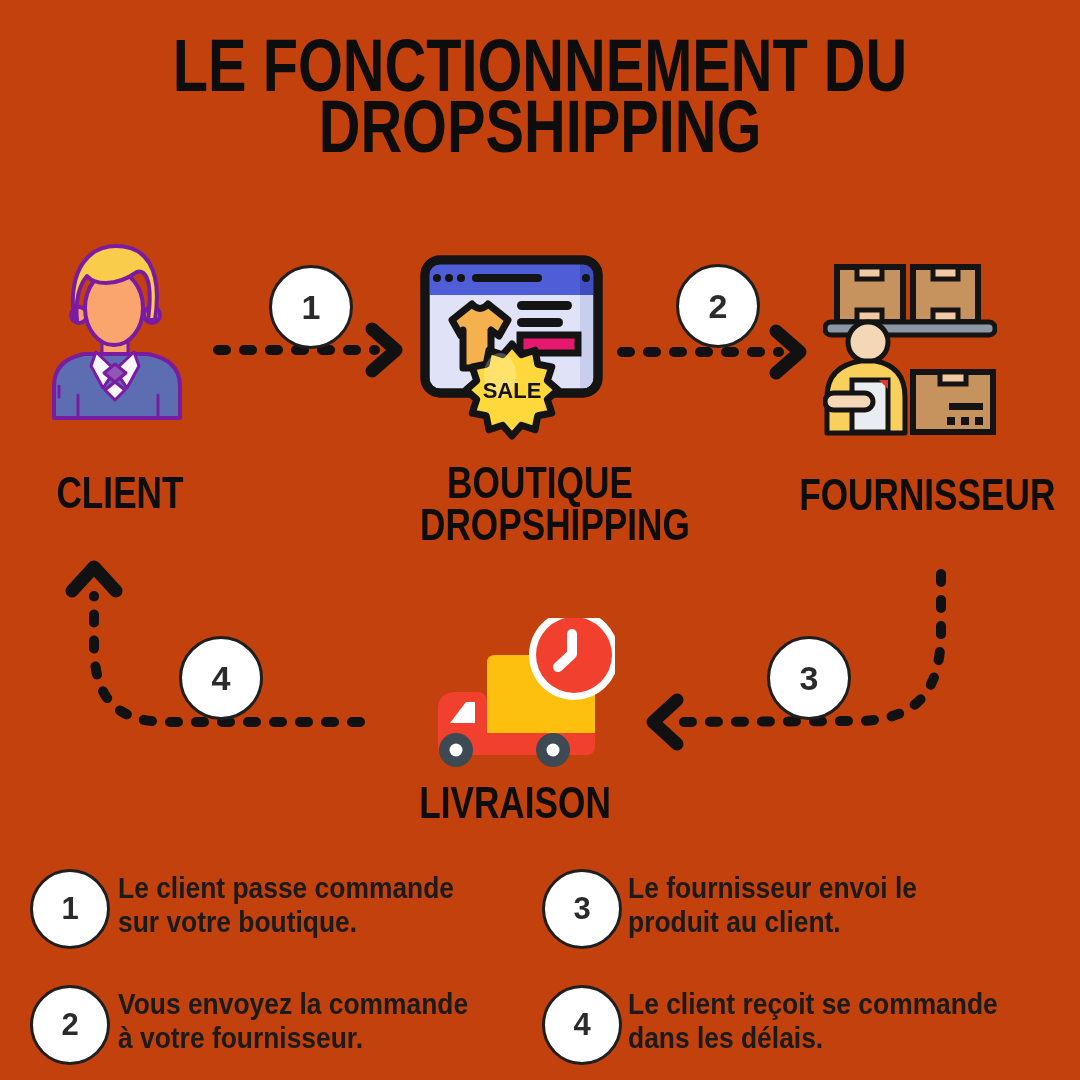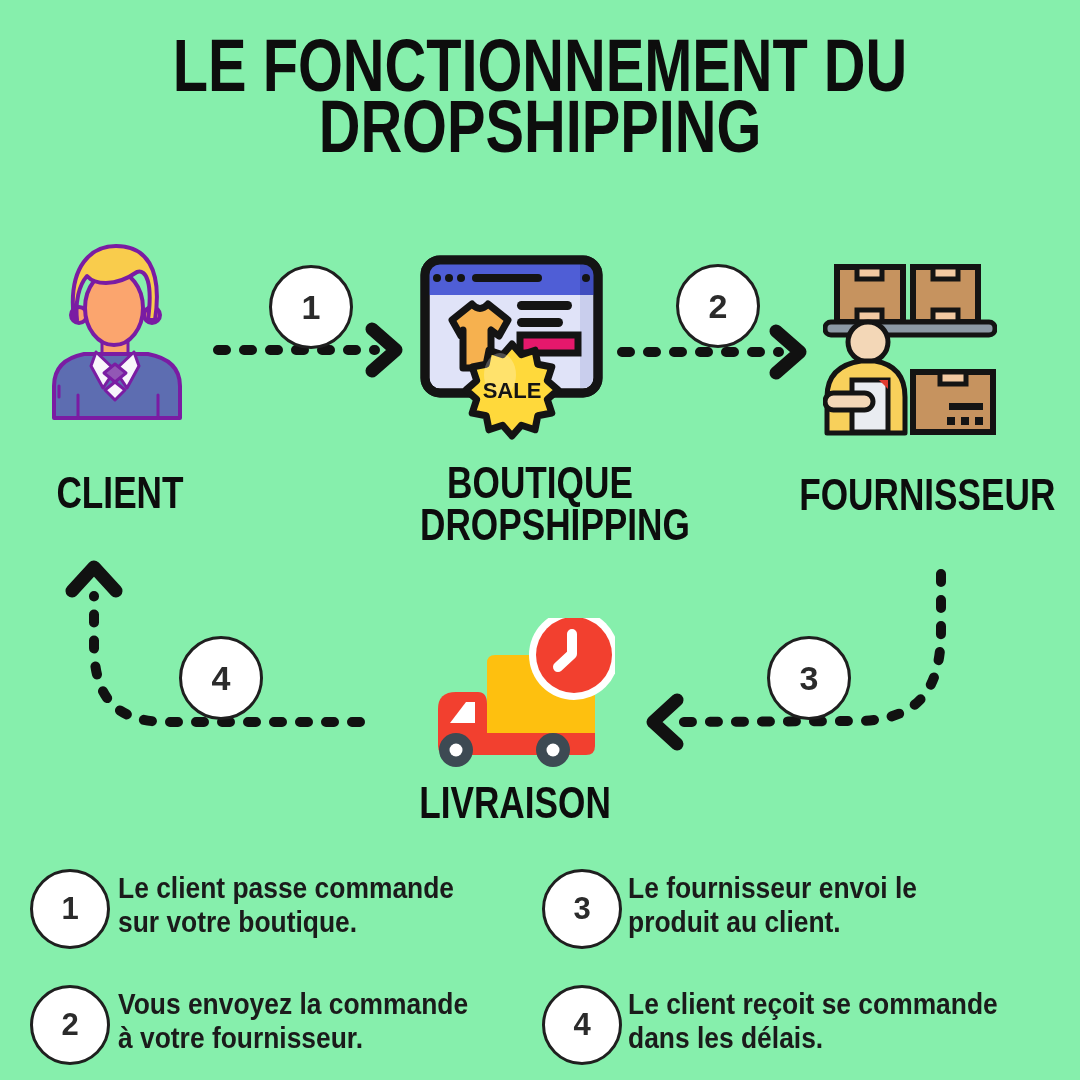--- a/index.html
+++ b/index.html
@@ -1,16 +1,16 @@
 <!DOCTYPE html>
 <html><head>
 <meta charset="utf-8">
 <style>
   html,body{margin:0;padding:0;background:#fff;}
-  .canvas{position:relative;width:1080px;height:1080px;background:#86efac;overflow:hidden;
+  .canvas{position:relative;width:1080px;height:1080px;background:#c2410c;overflow:hidden;
           font-family:"Liberation Sans", sans-serif;color:#111;}
   
   .title{position:absolute;top:36px;left:0;width:1080px;text-align:center;
          font-weight:bold;font-size:74px;line-height:0.82;color:#0d0d0d;
          transform:scaleX(0.78);transform-origin:50% 0;letter-spacing:0;}
   .node-label{position:absolute;text-align:center;font-weight:bold;font-size:44px;line-height:0.95;
               color:#0d0d0d;transform:scaleX(0.8);transform-origin:50% 0;}
   .icon-box{position:absolute;}
   .flow-circle{position:absolute;width:78px;height:78px;border:3px solid #1f1f1f;border-radius:50%;
                background:#fff;display:flex;align-items:center;justify-content:center;

